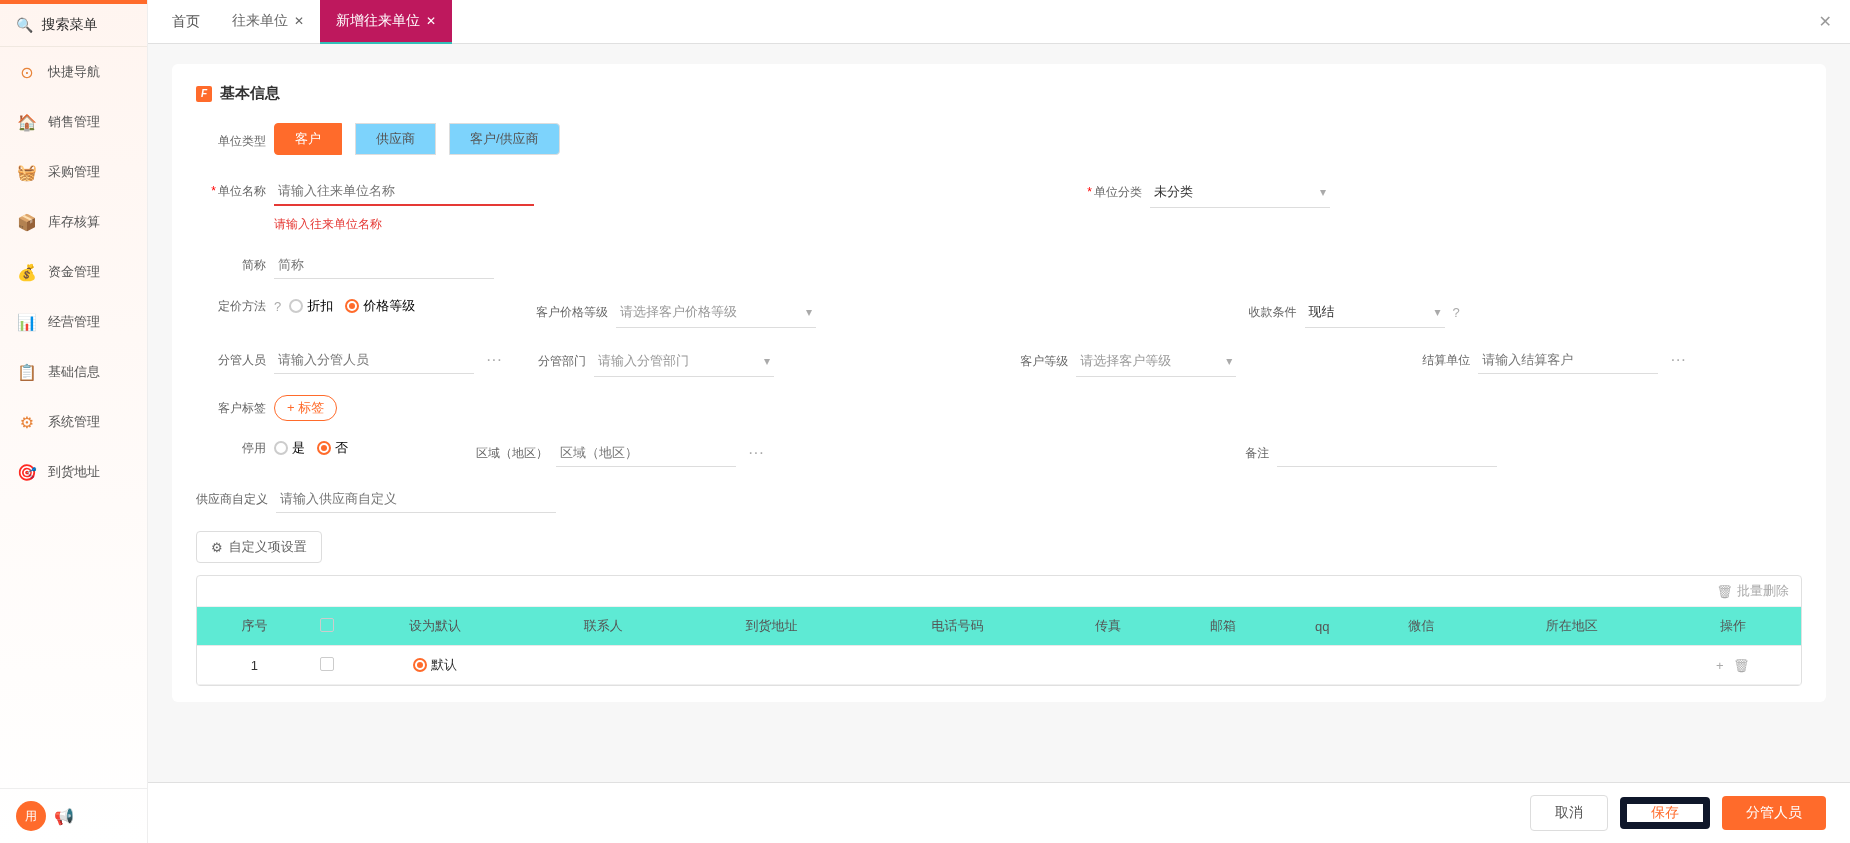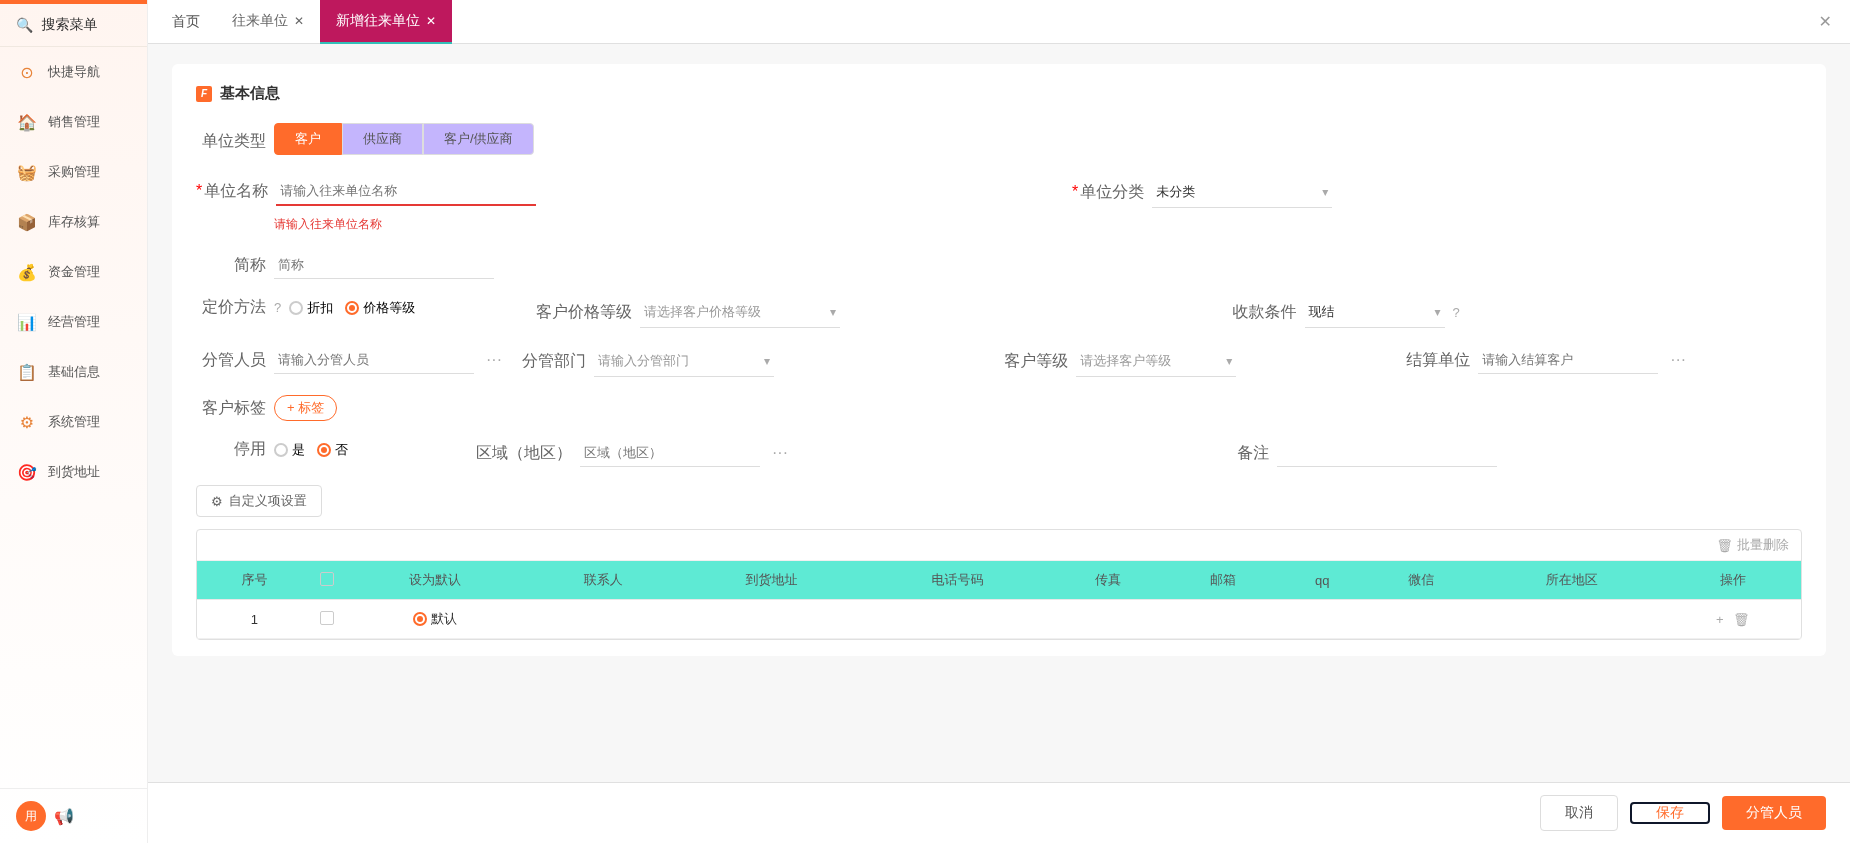--- a/index.html
+++ b/index.html
@@ -127,27 +127,27 @@
       font-size: 10px;
       display: flex; align-items: center; justify-content: center;
       border-radius: 2px;
       font-style: italic;
       font-weight: bold;
     }
 
     
     .unit-type-group {
       display: flex;
-      gap: 0;
+      gap: 13px;
       margin-bottom: 4px;
     }
     .unit-btn {
       padding: 6px 20px;
       border: 1px solid #ddd;
-      background: #c4b5fd;
+      background: #7dd3fc;
       cursor: pointer;
       font-size: 13px;
       color: #555;
     }
     .unit-btn.active {
       background: #ff6b2b;
       color: #fff;
       border-color: #ff6b2b;
     }
     .unit-btn:first-child { border-radius: 4px 0 0 4px; }
@@ -160,21 +160,21 @@
       margin-bottom: 18px;
       gap: 0;
     }
     .form-field {
       display: flex;
       align-items: center;
       gap: 8px;
       flex: 1;
     }
     .field-label {
-      font-size: 16px;
+      font-size: 12px;
       color: #666;
       white-space: nowrap;
       min-width: 70px;
       text-align: right;
     }
     .field-label.required::before {
       content: '*';
       color: #f00;
       margin-right: 2px;
     }
@@ -312,21 +312,21 @@
       padding: 8px 24px;
       border: 1px solid #ddd;
       background: #fff;
       color: #555;
       border-radius: 4px;
       cursor: pointer;
       font-size: 14px;
     }
     .btn-save {
       padding: 0 24px;
-      border: 2px solid #0f172a;
+      border: 7px solid #0f172a;
       background: #fff;
       color: #ff6b2b;
       border-radius: 4px;
       cursor: pointer;
       font-size: 14px;
     }
     .btn-save-new {
       padding: 8px 24px;
       background: #ff6b2b;
       color: #fff;
@@ -570,20 +570,26 @@
           <input class="field-input" type="text" style="max-width: 180px;" placeholder="区域（地区）">
           <span class="ellipsis-btn">···</span>
         </div>
 
         <div class="form-field" style="flex:1;">
           <span class="field-label">备注</span>
           <input class="field-input" type="text" style="flex: 1 1 0%;">
         </div>
       </div>
 
+      <div class="form-row">
+        <div class="form-field">
+          <span class="field-label">供应商自定义</span>
+          <input class="field-input" type="text" style="max-width: 280px;" placeholder="请输入供应商自定义">
+        </div>
+      </div>
 
       <div style="margin-bottom:12px;">
         <button class="custom-settings-btn">
           <span>⚙</span>
           <span>自定义项设置</span>
         </button>
       </div>
 
       <div class="table-section">
         <div class="table-toolbar">

